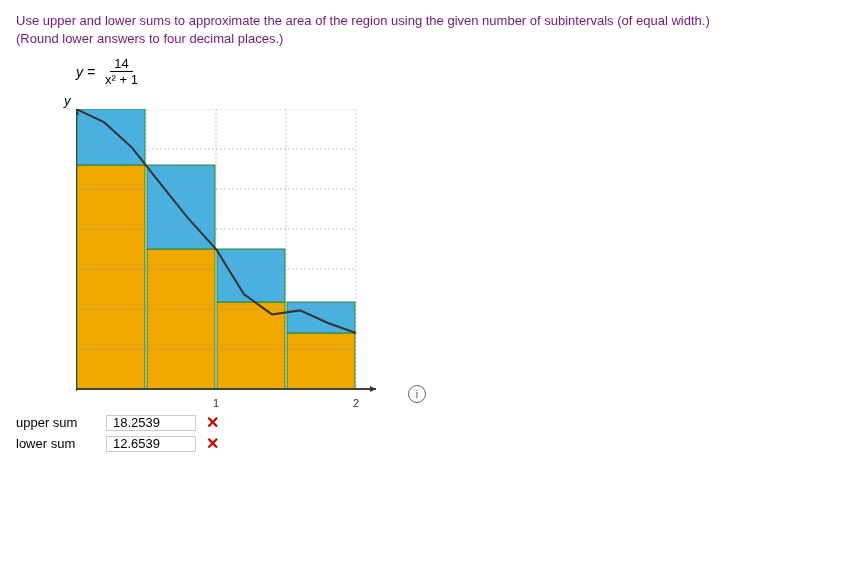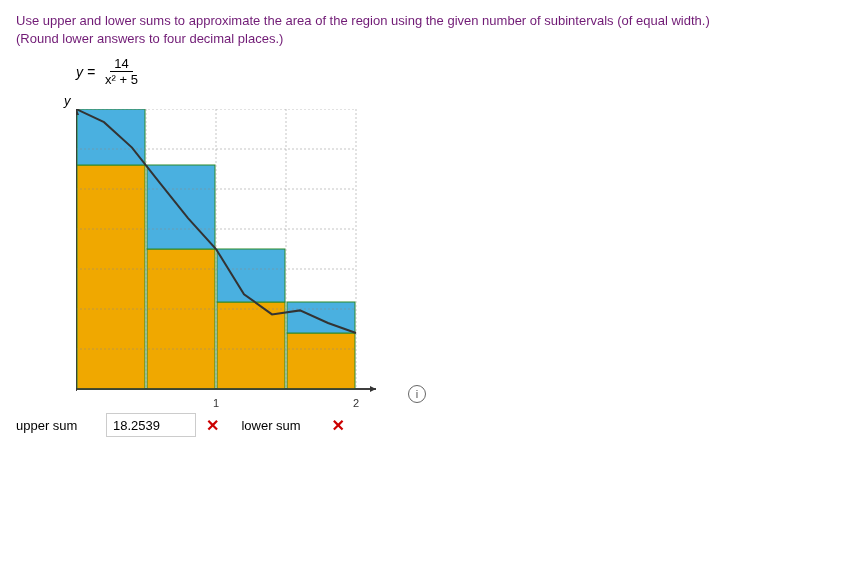--- a/index.html
+++ b/index.html
@@ -79,36 +79,36 @@
     
     .chart svg {
       position: absolute;
       left: 0;
       top: 0;
     }
     
     .bottom-section {
       margin-top: 10px;
       display: flex;
-      flex-direction: row;
-      gap: 22px;
+      flex-direction: column;
+      gap: 2px;
     }
     .sum-row {
       display: flex;
       align-items: center;
       gap: 10px;
     }
     .sum-label {
       width: 80px;
       font-size: 13px;
       color: #000;
     }
     .sum-input {
       width: 90px;
-      height: 24px;
+      height: 16px;
       border: 1px solid #ccc;
       padding: 2px 6px;
       font-size: 13px;
       background: white;
     }
     .x-mark {
       color: #cc0000;
       font-size: 16px;
       font-weight: bold;
     }
@@ -134,21 +134,21 @@
 <div class="container">
   <div class="instructions">
     <span>Use upper and lower sums to approximate the area of the region using the given number of subintervals (of equal width.)</span><br>
     <span>(Round lower answers to four decimal places.)</span>
   </div>
 
   <div class="formula">
     <span class="formula-y">y =</span>
     <span class="fraction">
       <span class="fraction-num">14</span>
-      <span class="fraction-den">x² + 5</span>
+      <span class="fraction-den">x² + 1</span>
     </span>
   </div>
 
   <div class="graph-area">
     <div class="graph-wrapper">
       <span class="y-axis-label">y</span>
       <div class="chart">
         <svg width="320" height="310">
 
           <defs>
@@ -214,16 +214,17 @@
   </div>
 
   <div class="bottom-section" style="margin-top: -50px; margin-left: 0;">
     <div class="sum-row">
       <span class="sum-label">upper sum</span>
       <input class="sum-input" type="text" value="18.2539" style="">
       <span class="x-mark">✕</span>
     </div>
     <div class="sum-row">
       <span class="sum-label">lower sum</span>
+      <input class="sum-input" type="text" value="12.6539" style="">
       <span class="x-mark">✕</span>
     </div>
   </div>
 </div>
 
 </body></html>

